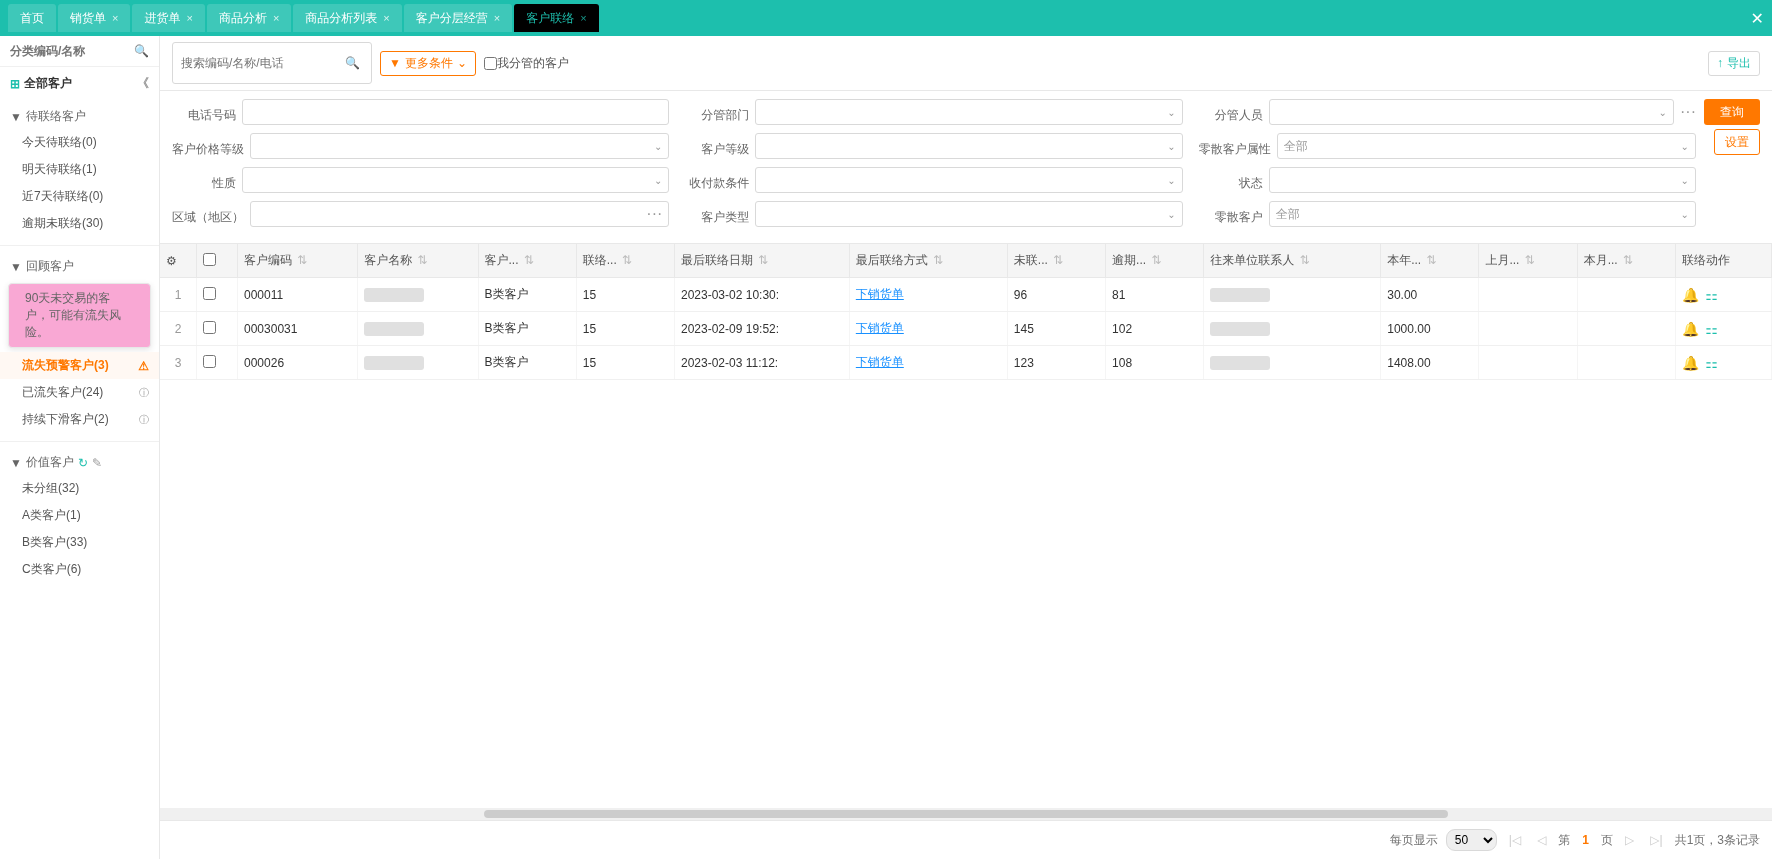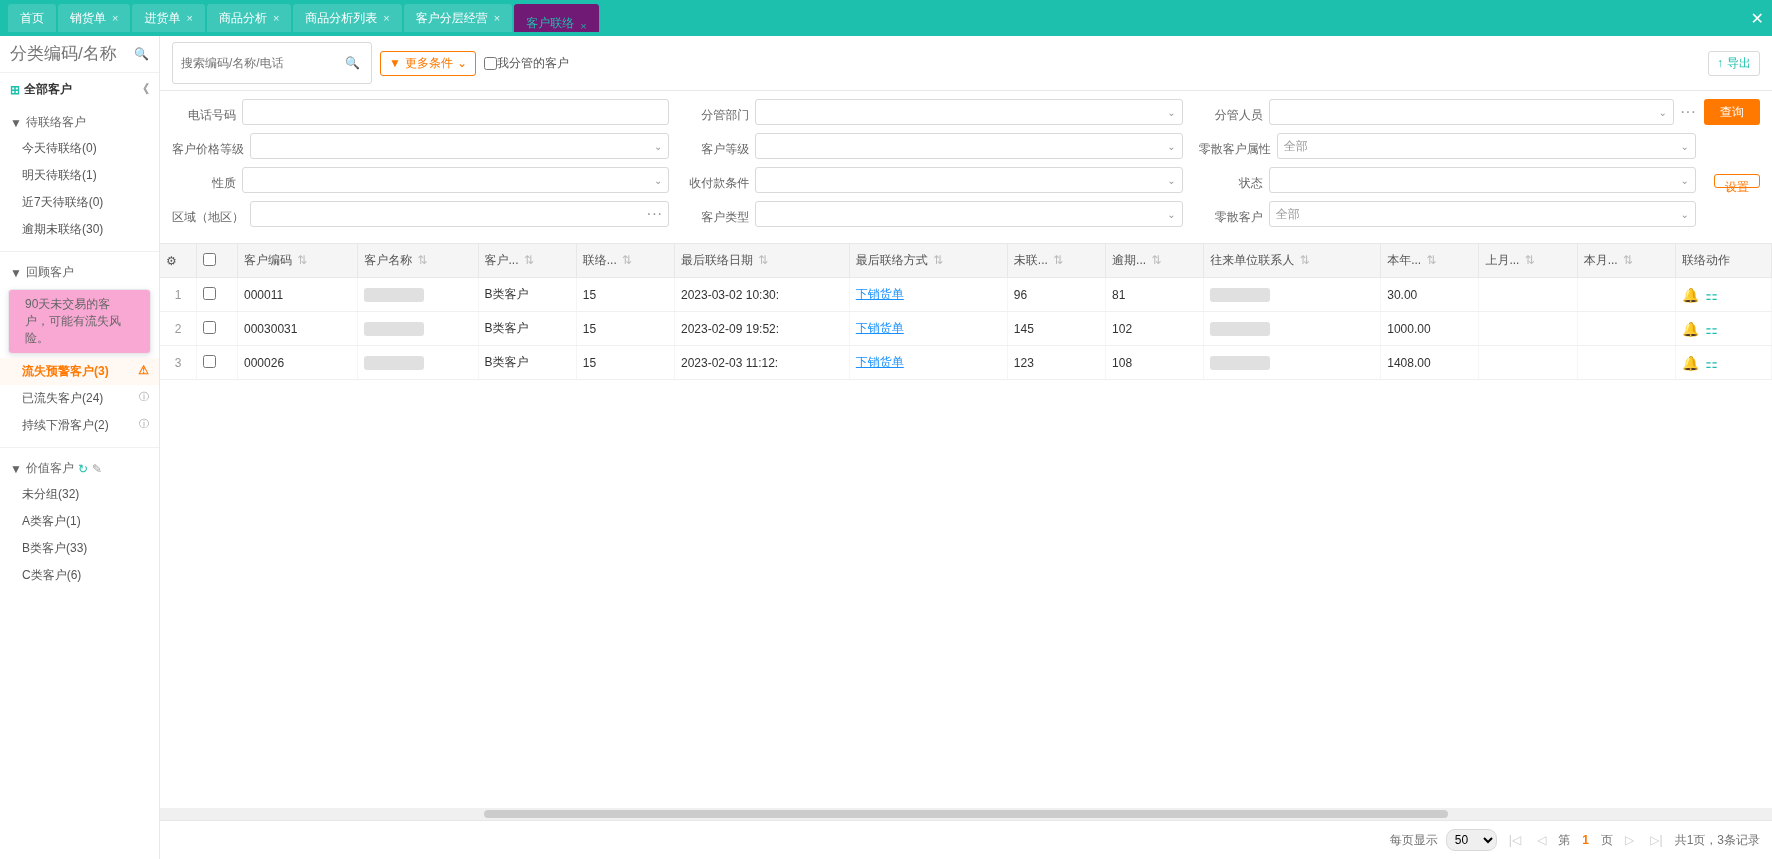--- a/index.html
+++ b/index.html
@@ -8,21 +8,21 @@
     
     .tab-bar {
       display: flex; align-items: center; background: #1dbfad; height: 36px; padding: 0 8px;
     }
     .tab-item {
       display: flex; align-items: center; padding: 0 12px; height: 28px; margin-right: 2px;
       color: #fff; cursor: pointer; border-radius: 3px 3px 0 0; font-size: 13px;
       background: rgba(255,255,255,0.15);
     }
     .tab-item.active {
-      background: #701a75; color: #1dbfad; align-items: flex-end;
+      background: #000000; color: #1dbfad;
     }
     .tab-item .tab-close {
       margin-left: 6px; font-size: 11px; opacity: 0.8;
     }
     .tab-bar-close {
       margin-left: auto; color: #fff; font-size: 16px; cursor: pointer;
     }
     
     
     .main-layout {
@@ -30,40 +30,40 @@
     }
     
     
     .sidebar {
       width: 160px; background: #fff; border-right: 1px solid #e8e8e8; overflow-y: auto; flex-shrink: 0;
     }
     .sidebar-search {
       display: flex; align-items: center; padding: 8px 10px; border-bottom: 1px solid #f0f0f0;
     }
     .sidebar-search input {
-      border: none; outline: none; width: 100%; font-size: 17px; color: #737373;
+      border: none; outline: none; width: 100%; font-size: 12px; color: #737373; font-weight: bold;
     }
     .search-icon-sidebar { color: #1dbfad; margin-left: 4px; cursor: pointer; }
     
     .sidebar-header {
       display: flex; align-items: center; justify-content: space-between;
       padding: 8px 10px; font-weight: bold; color: #333; font-size: 13px;
     }
     .sidebar-header .icon-grid { color: #1dbfad; margin-right: 4px; }
     .sidebar-collapse { color: #999; cursor: pointer; }
     
     .sidebar-group { padding: 4px 0; }
     .sidebar-group-title {
       display: flex; align-items: center; padding: 4px 10px; color: #666;
       cursor: pointer; font-size: 12px;
     }
     .sidebar-group-title .arrow { margin-right: 4px; }
     .sidebar-item {
       padding: 5px 10px 5px 22px; cursor: pointer; color: #555; font-size: 12px;
-      display: flex; align-items: flex-start; justify-content: space-between;
+      display: flex; align-items: center; justify-content: space-between;
     }
     .sidebar-item.active { color: #ff7800; font-weight: bold; background: #fff8f3; }
     
     .sidebar-divider { height: 1px; background: #f0f0f0; margin: 4px 0; }
     
     .tooltip-box {
       background: #f9a8d4; border: 1px solid #e8e8e8; border-radius: 4px;
       padding: 6px 16px; font-size: 11px; color: #666; margin: 4px 8px 4px;
       box-shadow: 0 2px 6px rgba(0,0,0,0.1);
     }
@@ -120,21 +120,21 @@
     .filter-select span { color: #999; }
     .filter-select .chevron { color: #999; font-size: 10px; }
     .filter-more { color: #999; cursor: pointer; font-size: 16px; }
     
     .query-btn {
       background: #ff7800; color: #fff; border: none; border-radius: 3px;
       padding: 4px 16px; cursor: pointer; font-size: 12px; height: 26px;
     }
     .settings-btn {
       background: #fff; color: #ff7800; border: 1px solid #ff7800; border-radius: 3px;
-      padding: 4px 10px; cursor: pointer; font-size: 12px; height: 14px; margin-top: 45px;
+      padding: 4px 10px; cursor: pointer; font-size: 12px; height: 26px;
     }
     .filter-actions {
       display: flex; flex-direction: column; gap: 4px; align-items: flex-end;
     }
     
     
     .table-container {
       flex: 1; overflow: auto; background: #fff;
     }
     table {

